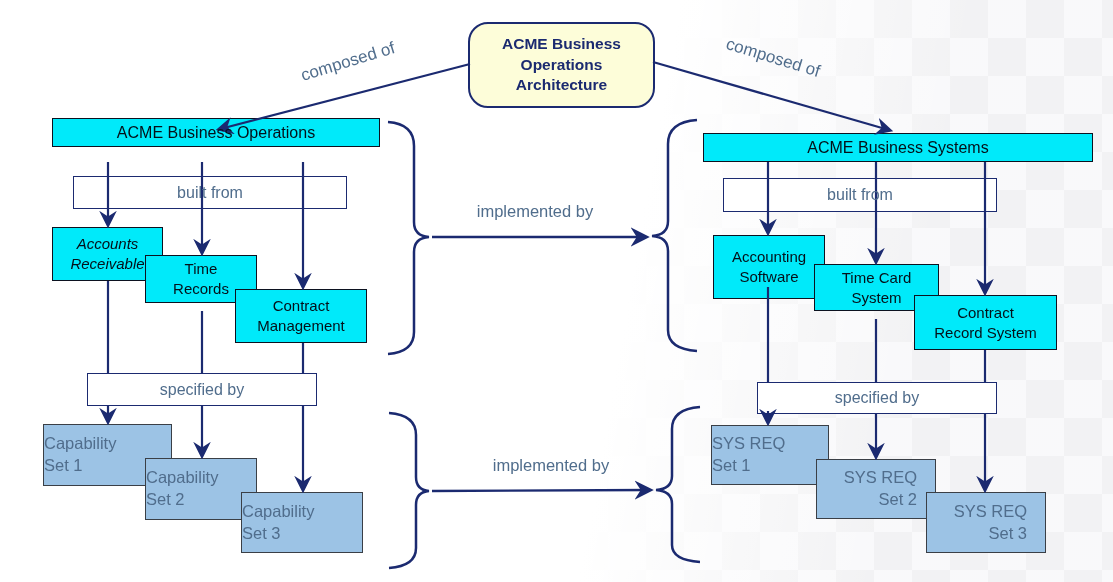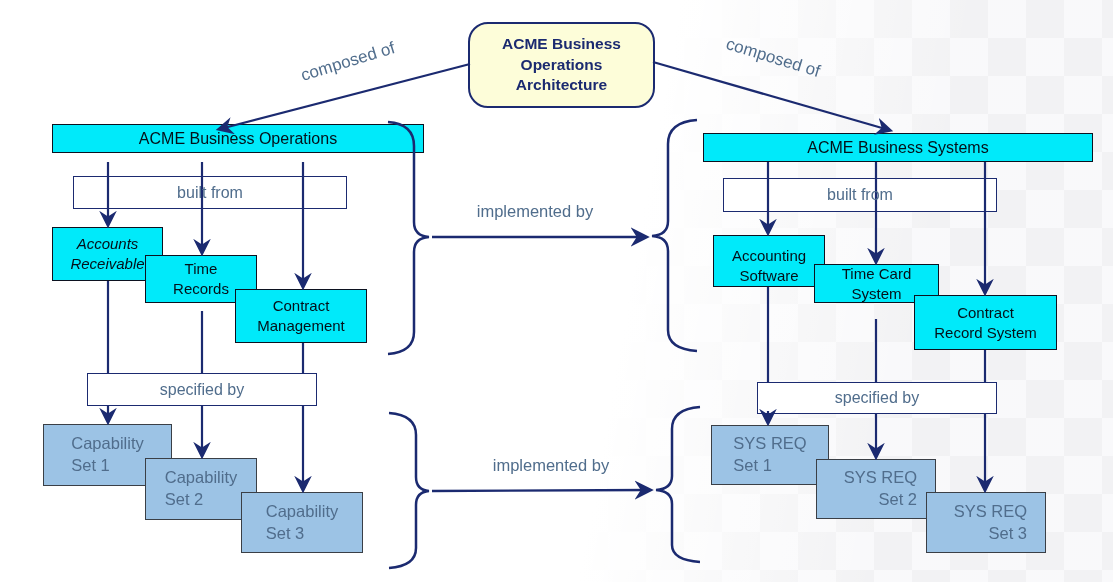--- a/index.html
+++ b/index.html
@@ -18,21 +18,21 @@
 
   .root-node{background:var(--cream,#fdfdd9);border:2.2px solid var(--navy,#1b2a70);border-radius:16px;
        color:var(--navy,#1b2a70);font-weight:bold;font-size:15.5px;}
   .cyan-node{background:var(--cyan,#00eafa);border:1.8px solid var(--ink_border,#0c1220);
        color:var(--ink,#041019);font-size:15px;}
   .cyan-node.hdr{font-size:16px;}
   .label-node{background:#ffffff;border:1.6px solid var(--navy,#1b2a70);
        color:var(--slate,#506d8c);font-size:16px;}
   .spec-node{background:var(--light_blue,#9cc3e5);border:1.5px solid var(--spec_border,#3a3f46);
        color:var(--slate,#506d8c);font-size:16.5px;}
-  .spec-node.al{justify-content:center;text-align:left;}
+  .spec-node.al{justify-content:flex-start;text-align:left;}
   .spec-node.ar{justify-content:flex-end;text-align:right;padding-right:18px;}
 
   .edge-label{position:absolute;color:var(--slate,#506d8c);font-size:17px;text-align:center;z-index:4;}
 
   .connectors{position:absolute;inset:0;z-index:3;pointer-events:none;}
   .connectors line,.connectors path.stroke{stroke:var(--navy,#1b2a70);fill:none;}
 </style>
 </head>
 <body>
 
@@ -44,21 +44,21 @@
     <span>ACME Business
 Operations
 Architecture</span>
   </div>
 
   <div class="edge-label" style="left:288px;top:52px;width:120px;transform:rotate(-17deg);">composed of</div>
   <div class="edge-label" style="left:713px;top:48px;width:120px;transform:rotate(17deg);">composed of</div>
   <div class="edge-label" style="left:455px;top:202px;width:160px;font-size:16.5px;">implemented by</div>
   <div class="edge-label" style="left:471px;top:456px;width:160px;font-size:16.5px;">implemented by</div>
 
-  <div class="box cyan-node hdr" style="left:52px;top:124px;width:372px;height:29px;justify-content:center;">
+  <div class="box cyan-node hdr" style="left:52px;top:118px;width:328px;height:29px;justify-content:center;">
     <span>ACME Business Operations</span>
   </div>
   <div class="box label-node" style="left:73px;top:176px;width:274px;height:33px;">
     <span>built from</span>
   </div>
   <div class="box cyan-node" style="left:52px;top:227px;width:111px;height:54px;font-style:italic;">
     <span>Accounts
 Receivable</span>
   </div>
   <div class="box cyan-node" style="left:145px;top:255px;width:112px;height:48px;">
@@ -84,25 +84,25 @@
     <span>Capability
 Set 3</span>
   </div>
 
   <div class="box cyan-node hdr" style="left:703px;top:133px;width:390px;height:29px;">
     <span>ACME Business Systems</span>
   </div>
   <div class="box label-node" style="left:723px;top:178px;width:274px;height:34px;">
     <span>built from</span>
   </div>
-  <div class="box cyan-node" style="left:713px;top:235px;width:112px;height:52px;align-items:flex-end;">
+  <div class="box cyan-node" style="left:713px;top:235px;width:112px;height:64px;">
     <span>Accounting
 Software</span>
   </div>
-  <div class="box cyan-node" style="left:814px;top:264px;width:125px;height:39px;">
+  <div class="box cyan-node" style="left:814px;top:264px;width:125px;height:47px;">
     <span>Time Card
 System</span>
   </div>
   <div class="box cyan-node" style="left:914px;top:295px;width:143px;height:55px;">
     <span>Contract
 Record System</span>
   </div>
   <div class="box label-node" style="left:757px;top:382px;width:240px;height:32px;">
     <span>specified by</span>
   </div>

